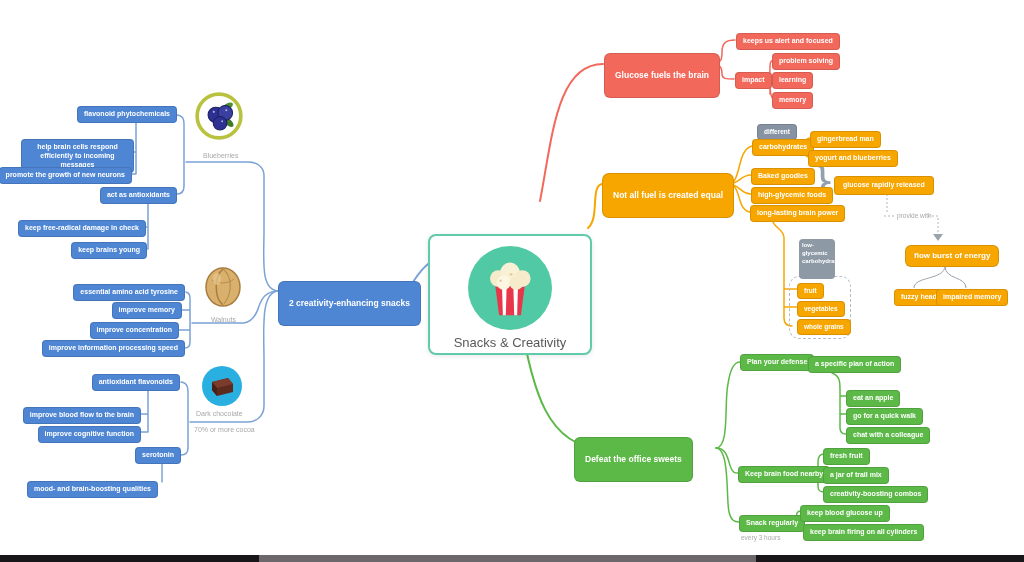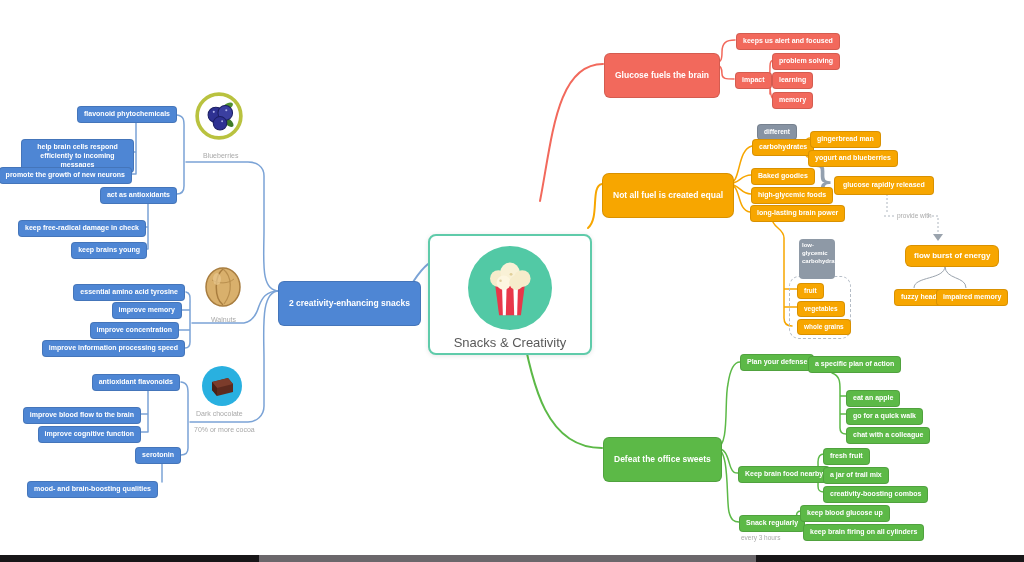--- a/index.html
+++ b/index.html
@@ -193,21 +193,21 @@
 <div class="arrowhead"></div>
 <div class="n orange main" style="left:905px;top:245px;font-size:8px;padding:5px 8px;">flow burst of energy</div>
 <div class="n orange" style="left:894px;top:289px;">fuzzy head</div>
 <div class="n orange" style="left:936px;top:289px;">impaired memory</div>
 <div class="graybox wrap">low-glycemic carbohydrates</div>
 <div class="dashedbox"></div>
 <div class="n orange tiny" style="left:797px;top:283px;">fruit</div>
 <div class="n orange tiny" style="left:797px;top:301px;">vegetables</div>
 <div class="n orange tiny" style="left:797px;top:319px;">whole grains</div>
 
-<div class="n green main" style="left:603px;top:437px;">Defeat the office sweets</div>
+<div class="n green main" style="left:574px;top:437px;">Defeat the office sweets</div>
 <div class="n green" style="left:740px;top:354px;">Plan your defense</div>
 <div class="n green" style="left:808px;top:356px;">a specific plan of action</div>
 <div class="n green" style="left:846px;top:390px;">eat an apple</div>
 <div class="n green" style="left:846px;top:408px;">go for a quick walk</div>
 <div class="n green" style="left:846px;top:427px;">chat with a colleague</div>
 <div class="n green" style="left:738px;top:466px;">Keep brain food nearby</div>
 <div class="n green" style="left:823px;top:448px;">fresh fruit</div>
 <div class="n green" style="left:823px;top:467px;">a jar of trail mix</div>
 <div class="n green" style="left:823px;top:486px;">creativity-boosting combos</div>
 <div class="n green" style="left:739px;top:515px;">Snack regularly</div>

